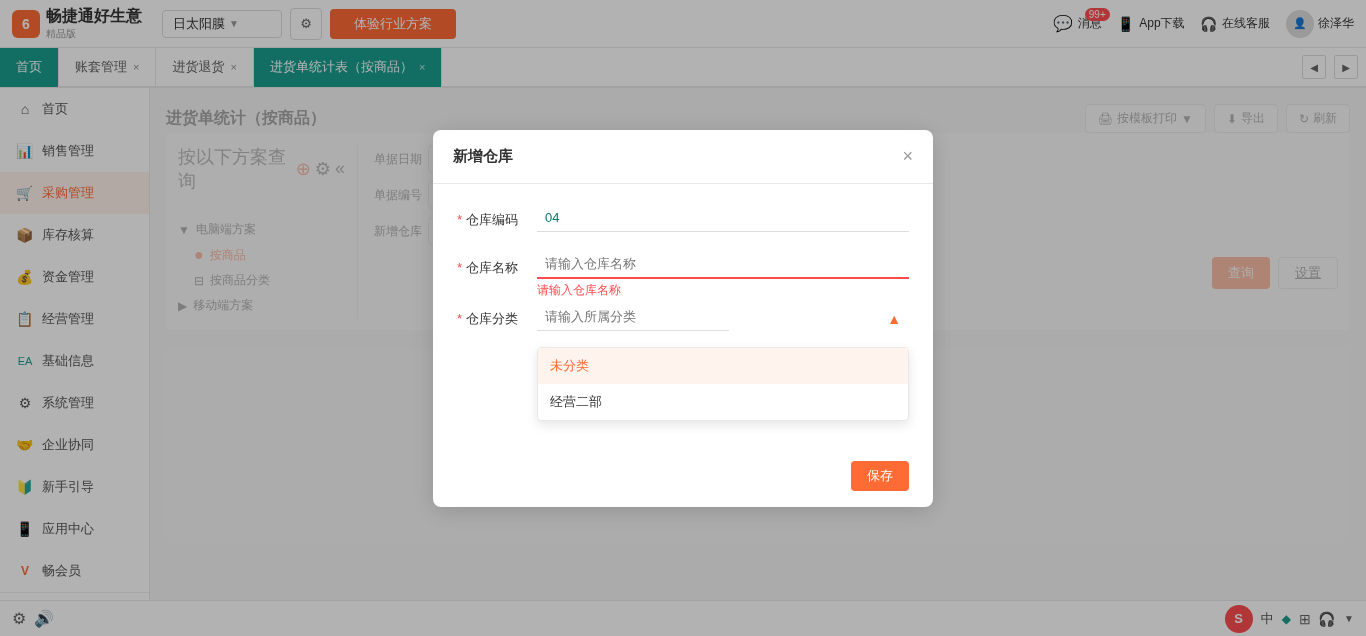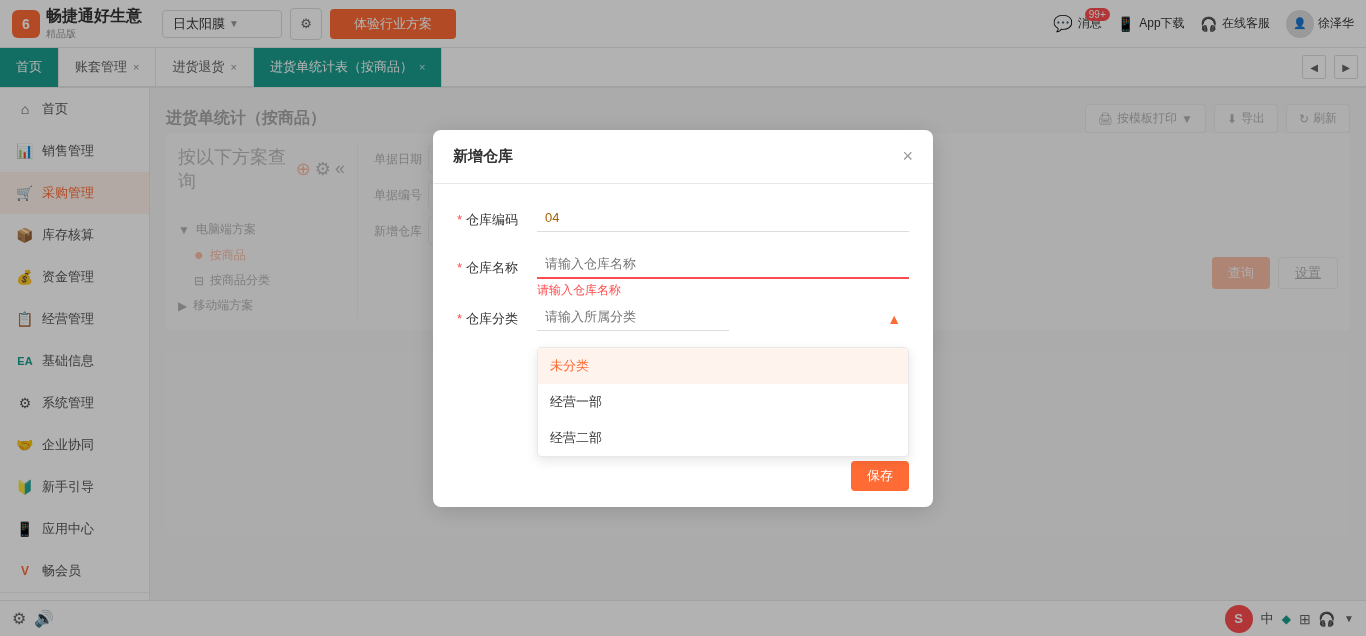--- a/index.html
+++ b/index.html
@@ -234,21 +234,21 @@
       display: flex; align-items: flex-start; margin-bottom: 18px; position: relative;
     }
     .form-label {
       width: 80px; font-size: 13px; color: #333; padding-top: 7px;
       display: flex; align-items: center; gap: 2px;
     }
     .required { color: #ff4d4f; margin-right: 2px; }
     .form-control {
       flex: 1;
       border: none; border-bottom: 1px solid #ddd;
-      padding: 6px 8px; font-size: 13px; color: #a16207;
+      padding: 6px 8px; font-size: 13px; color: #0f766e;
       outline: none; background: transparent;
     }
     .form-control.error-border { border-bottom: 2px solid #ff4d4f; }
     .error-msg {
       color: #ff4d4f; font-size: 12px; position: absolute;
       left: 80px; top: 32px;
     }
     .form-control-wrap {
       flex: 1; position: relative;
     }
@@ -400,21 +400,21 @@
     </div>
     <div class="sidebar-item">
       <span class="s-icon">💰</span>
       <span>资金管理</span>
     </div>
     <div class="sidebar-item">
       <span class="s-icon">📋</span>
       <span>经营管理</span>
     </div>
     <div class="sidebar-item">
-      <span class="s-icon" style="font-size:11px;font-weight:bold;color:#1a9e8f;">EA</span>
+      <span class="s-icon" style="font-size:11px;font-weight:normal;color:#1a9e8f;">EA</span>
       <span>基础信息</span>
     </div>
     <div class="sidebar-item">
       <span class="s-icon">⚙</span>
       <span>系统管理</span>
     </div>
     <div class="sidebar-item">
       <span class="s-icon">🤝</span>
       <span>企业协同</span>
     </div>
@@ -560,21 +560,20 @@
       <div class="form-row" style="margin-top:24px;">
         <div class="form-label">
           <span class="required">*</span>
           <span>仓库分类</span>
         </div>
         <div class="form-control-wrap">
           <input class="form-control" type="text" placeholder="请输入所属分类" style="border-bottom: 1px solid rgb(221, 221, 221);">
           <span class="dropdown-arrow">▲</span>
           <div class="dropdown-list">
             <div class="dropdown-item selected">未分类</div>
-            <div class="dropdown-item">经营一部</div>
             <div class="dropdown-item">经营二部</div>
           </div>
         </div>
       </div>
     </div>
     <div class="modal-footer" style="margin-top:80px;">
       <button class="btn-primary">保存</button>
     </div>
   </div>
 </div>

